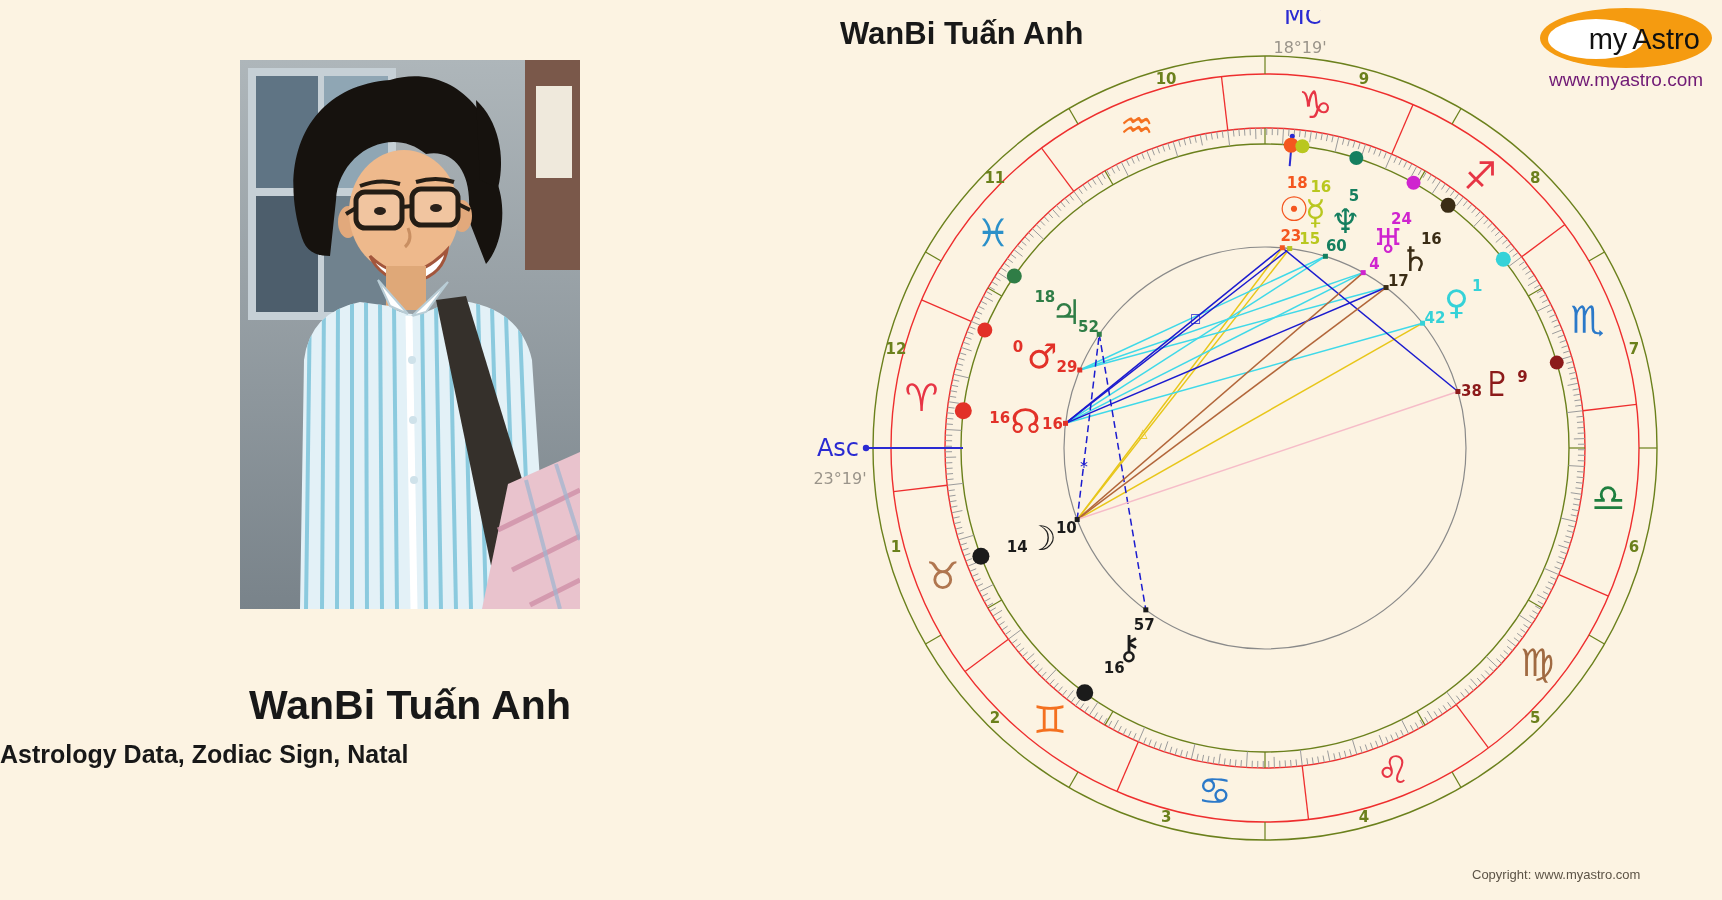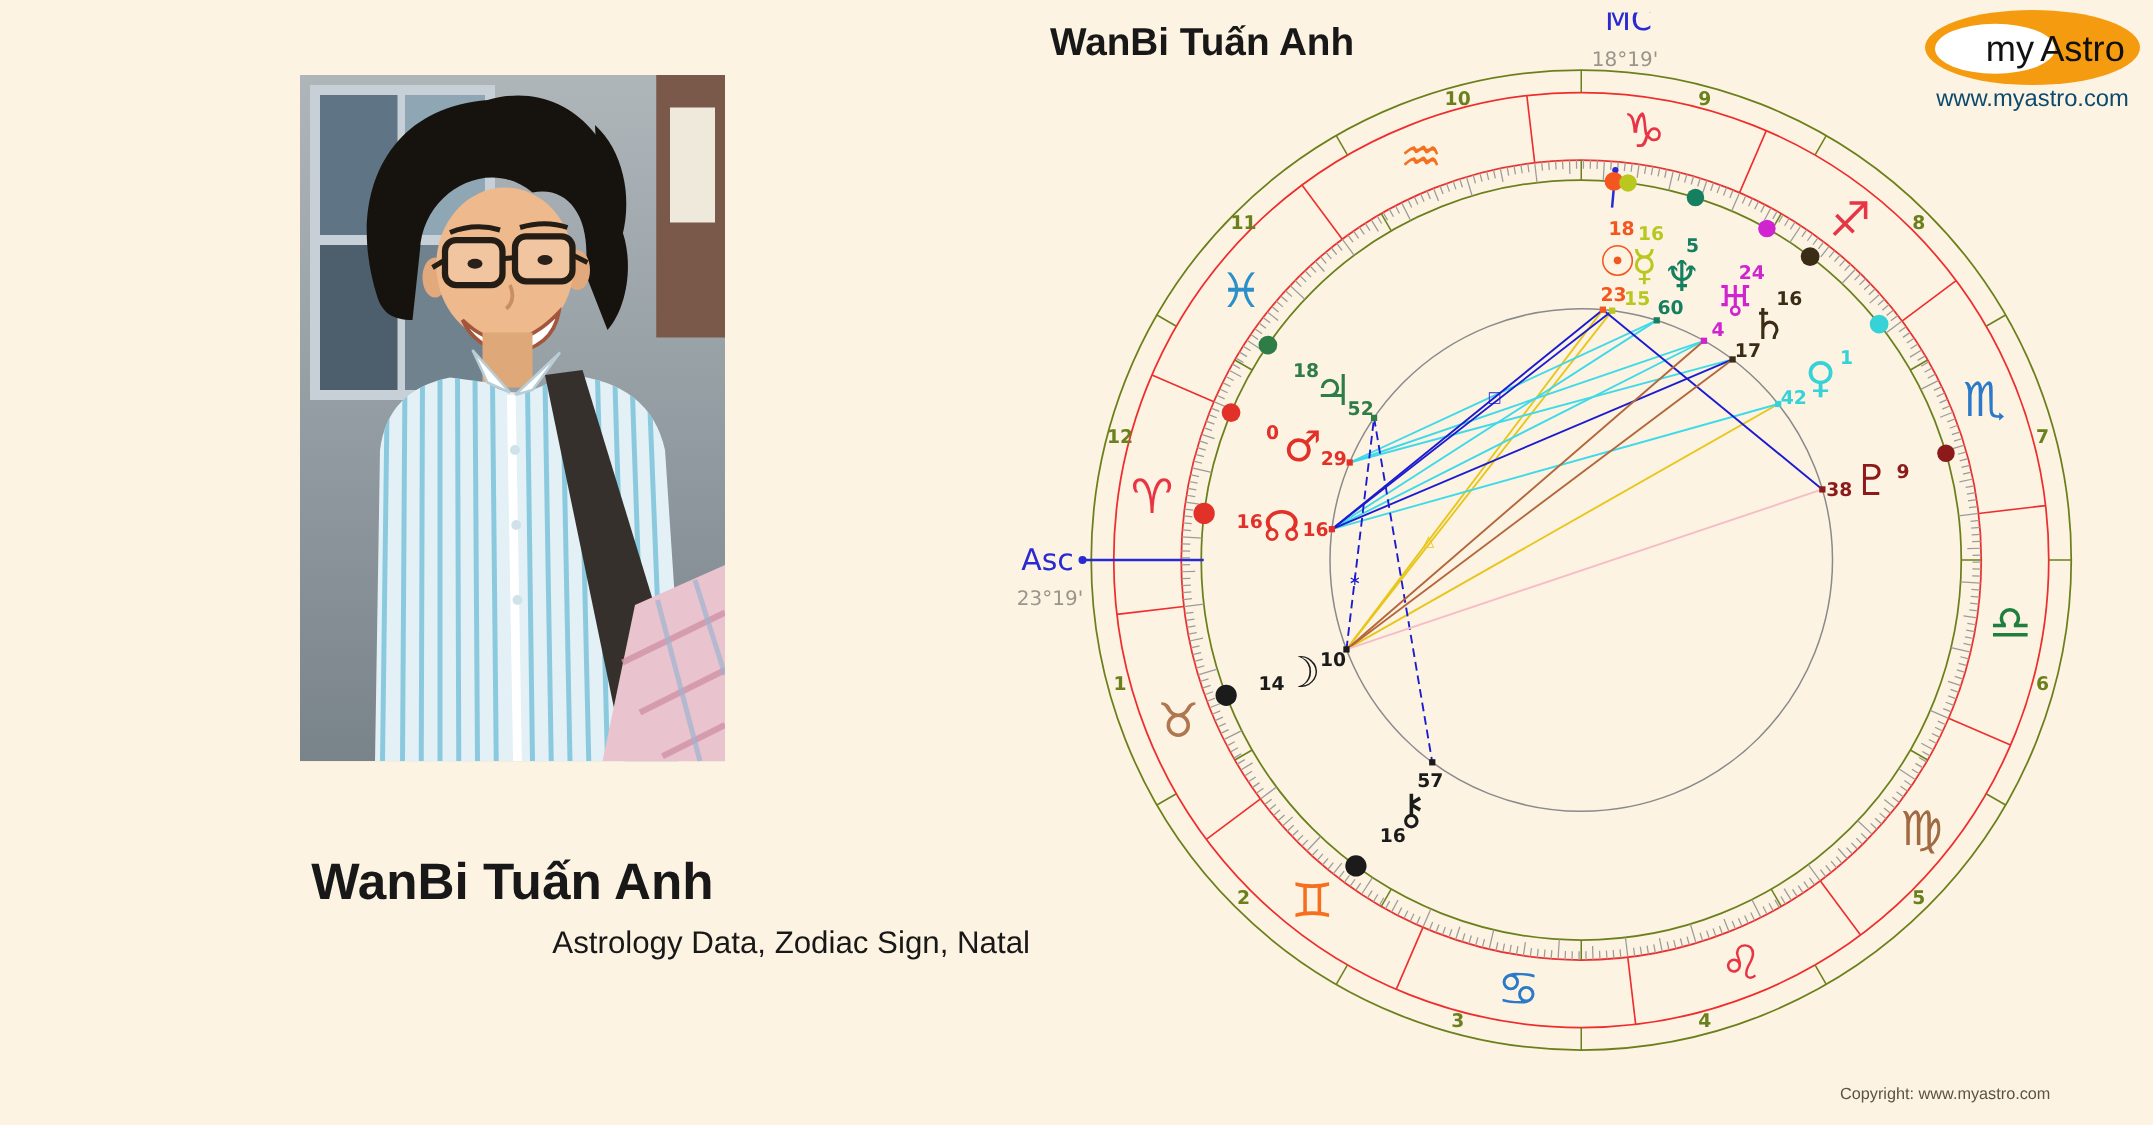--- a/index.html
+++ b/index.html
@@ -1,22 +1,22 @@
 <!DOCTYPE html>
 <html><head>
 <meta charset="utf-8">
 <style>
   html,body{margin:0;padding:0}
   body{width:1722px;height:900px;background:#fcf3e2;font-family:"Liberation Sans",sans-serif;position:relative;overflow:hidden}
   .photo{position:absolute;left:240px;top:60px;width:340px;height:549px;z-index:2}
   .page-title{position:absolute;left:0;top:682px;width:820px;text-align:center;font-size:41px;font-weight:bold;color:#181818;z-index:2}
-  .page-subtitle{position:absolute;left:0;top:740px;width:824px;text-align:right;font-size:25px;font-weight:normal;color:#181818;line-height:29px;z-index:2}
+  .page-subtitle{position:absolute;left:0;top:740px;width:824px;text-align:left;font-size:25px;font-weight:bold;color:#181818;line-height:29px;z-index:2}
   .chart-heading{position:absolute;left:840px;top:16px;font-size:31px;font-weight:bold;color:#181818;z-index:3}
   .logo{position:absolute;left:1540px;top:8px;width:172px;height:60px;z-index:3}
-  .website{position:absolute;left:1538px;top:69px;width:176px;text-align:center;font-size:19px;color:#0c4a6e;z-index:3}
+  .website{position:absolute;left:1538px;top:69px;width:176px;text-align:center;font-size:19px;color:#701a75;z-index:3}
   .copyright{position:absolute;left:1472px;top:867px;font-size:13px;color:#5c5346;z-index:3}
   #natal-svg{position:absolute;left:806px;top:10px;width:884px;height:884px;z-index:1}
   #natal-svg text{font-family:"DejaVu Sans",sans-serif}
 </style>
 </head>
 <body>
 
 <svg class="photo" viewBox="0 0 340 549">
   <defs>
     <linearGradient id="pg" x1="0" y1="0" x2="0" y2="1">

